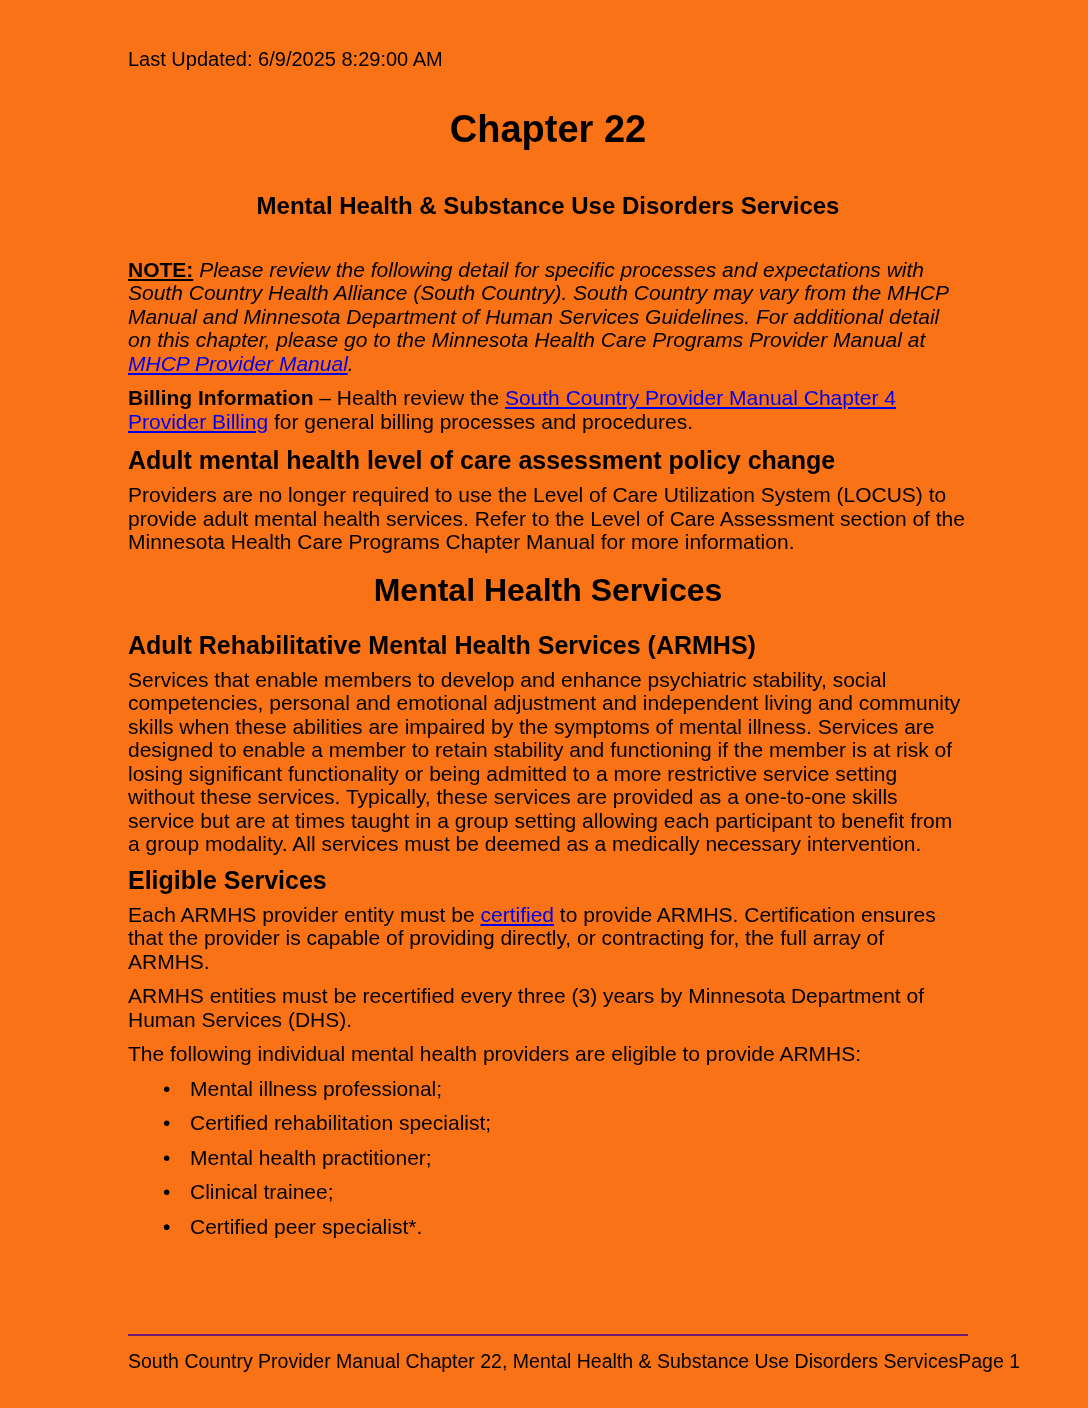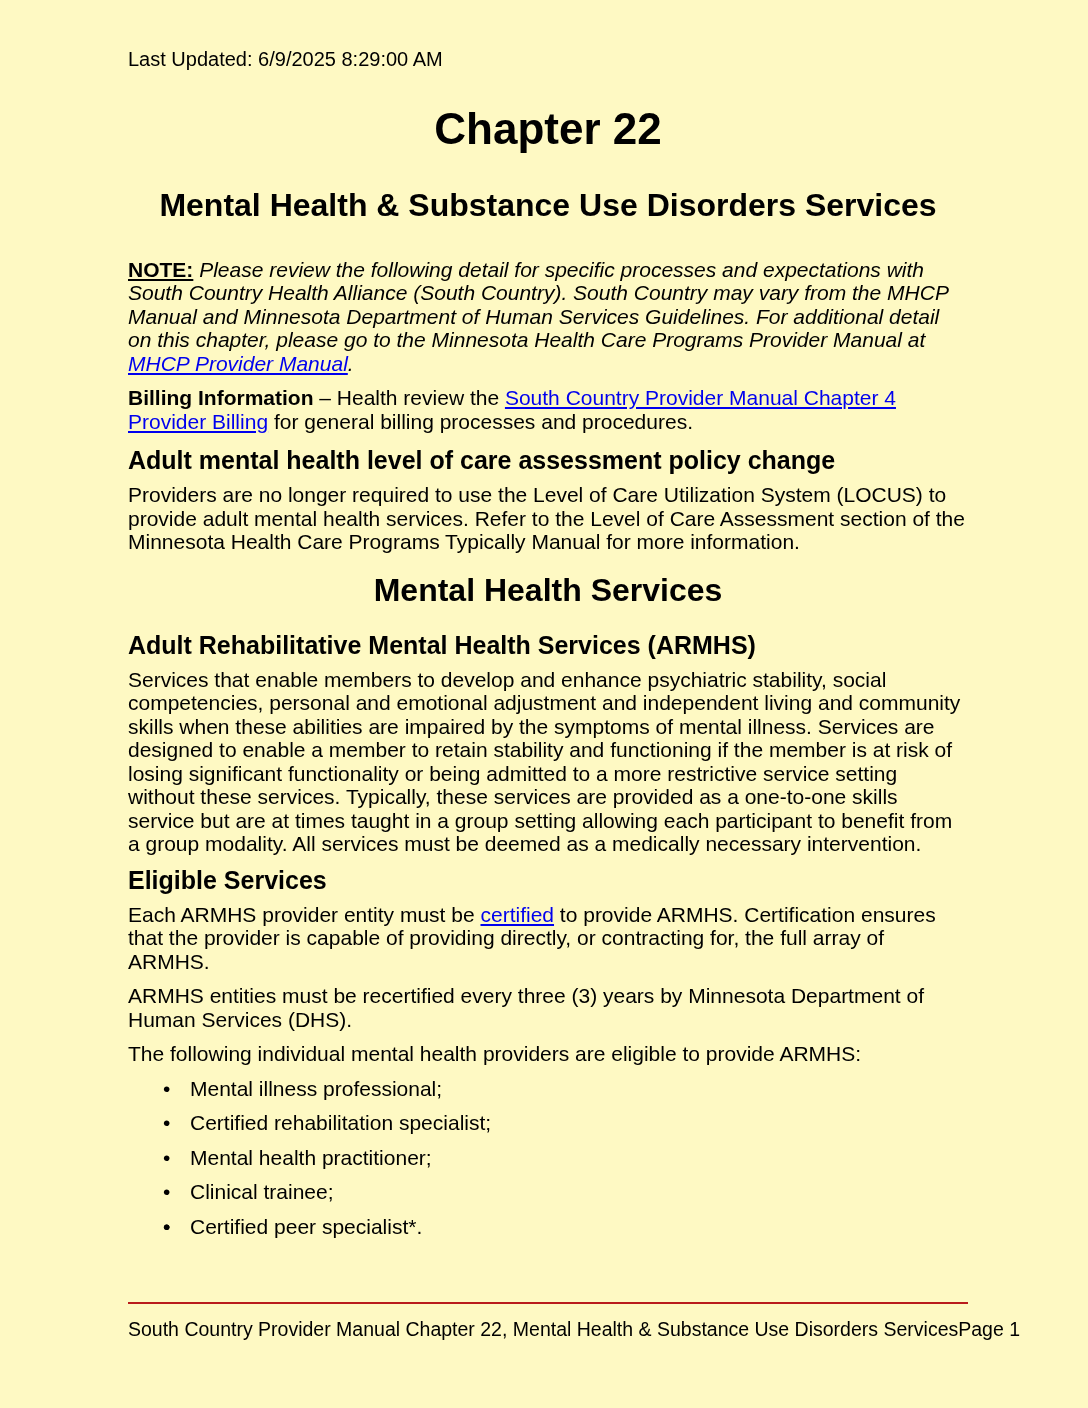--- a/index.html
+++ b/index.html
@@ -1,41 +1,41 @@
 <!DOCTYPE html>
 <html><head>
 <meta charset="utf-8">
 <style>
   * { margin: 0; padding: 0; box-sizing: border-box; }
   html, body { background: #ffffff; }
   .page {
     position: relative;
     width: 1088px;
     height: 1408px;
-    background: #fef9c3;
+    background: #f97316;
     font-family: "Liberation Sans", sans-serif;
     font-size: 21px;
     line-height: 23.5px;
     color: #000000;
     padding: 48px 120px 0 128px;
     overflow: hidden;
   }
   .last-updated {
     font-size: 20px;
     margin-bottom: 36px;
   }
   h1, h2, h3 { font-weight: bold; }
   .chapter-title {
-    font-size: 44px;
+    font-size: 38px;
     line-height: 42px;
     text-align: center;
     margin: 0 0 37px 0;
   }
   .doc-title {
-    font-size: 32px;
+    font-size: 24px;
     line-height: 37px;
     text-align: center;
     margin: 0 0 34px 0;
   }
   .section-title {
     font-size: 32px;
     line-height: 37px;
     text-align: center;
     margin: 18px 0 0 0;
   }
@@ -70,22 +70,22 @@
   ul.providers-list .bullet {
     position: absolute;
     left: 35px;
     top: 0;
     font-size: 21px;
   }
   .footer {
     position: absolute;
     left: 128px;
     right: 120px;
-    top: 1302px;
-    border-top: 2px solid #b91c1c;
+    top: 1334px;
+    border-top: 2px solid #701a75;
     padding-top: 14px;
     display: flex;
     justify-content: space-between;
     font-size: 19.5px;
     line-height: 23px;
     white-space: nowrap;
   }
 </style>
 </head>
 <body>
@@ -97,21 +97,21 @@
   <h1 class="chapter-title">Chapter 22</h1>
 
   <h1 class="doc-title">Mental Health &amp; Substance Use Disorders Services</h1>
 
   <p class="italic"><span class="note-label" style="font-style:normal">NOTE:</span><span class="italic"> Please review the following detail for specific processes and expectations with South Country Health Alliance (South Country). South Country may vary from the MHCP Manual and Minnesota Department of Human Services Guidelines. For additional detail on this chapter, please go to the Minnesota Health Care Programs Provider Manual at </span><a class="link">MHCP Provider Manual</a><span class="italic">.</span></p>
 
   <p><span class="bold">Billing Information</span><span> – Health review the </span><a class="link">South Country Provider Manual Chapter 4 Provider Billing</a><span> for general billing processes and procedures.</span></p>
 
   <h3>Adult mental health level of care assessment policy change</h3>
 
-  <p>Providers are no longer required to use the Level of Care Utilization System (LOCUS) to provide adult mental health services. Refer to the Level of Care Assessment section of the Minnesota Health Care Programs Typically Manual for more information.</p>
+  <p>Providers are no longer required to use the Level of Care Utilization System (LOCUS) to provide adult mental health services. Refer to the Level of Care Assessment section of the Minnesota Health Care Programs Chapter Manual for more information.</p>
 
   <h2 class="section-title">Mental Health Services</h2>
 
   <h3 class="mt-lg">Adult Rehabilitative Mental Health Services (ARMHS)</h3>
 
   <p>Services that enable members to develop and enhance psychiatric stability, social competencies, personal and emotional adjustment and independent living and community skills when these abilities are impaired by the symptoms of mental illness. Services are designed to enable a member to retain stability and functioning if the member is at risk of losing significant functionality or being admitted to a more restrictive service setting without these services. Typically, these services are provided as a one-to-one skills service but are at times taught in a group setting allowing each participant to benefit from a group modality. All services must be deemed as a medically necessary intervention.</p>
 
   <h3 class="mt-0">Eligible Services</h3>
 
   <p><span>Each ARMHS provider entity must be </span><a class="link">certified</a><span> to provide ARMHS. Certification ensures that the provider is capable of providing directly, or contracting for, the full array of ARMHS.</span></p>

